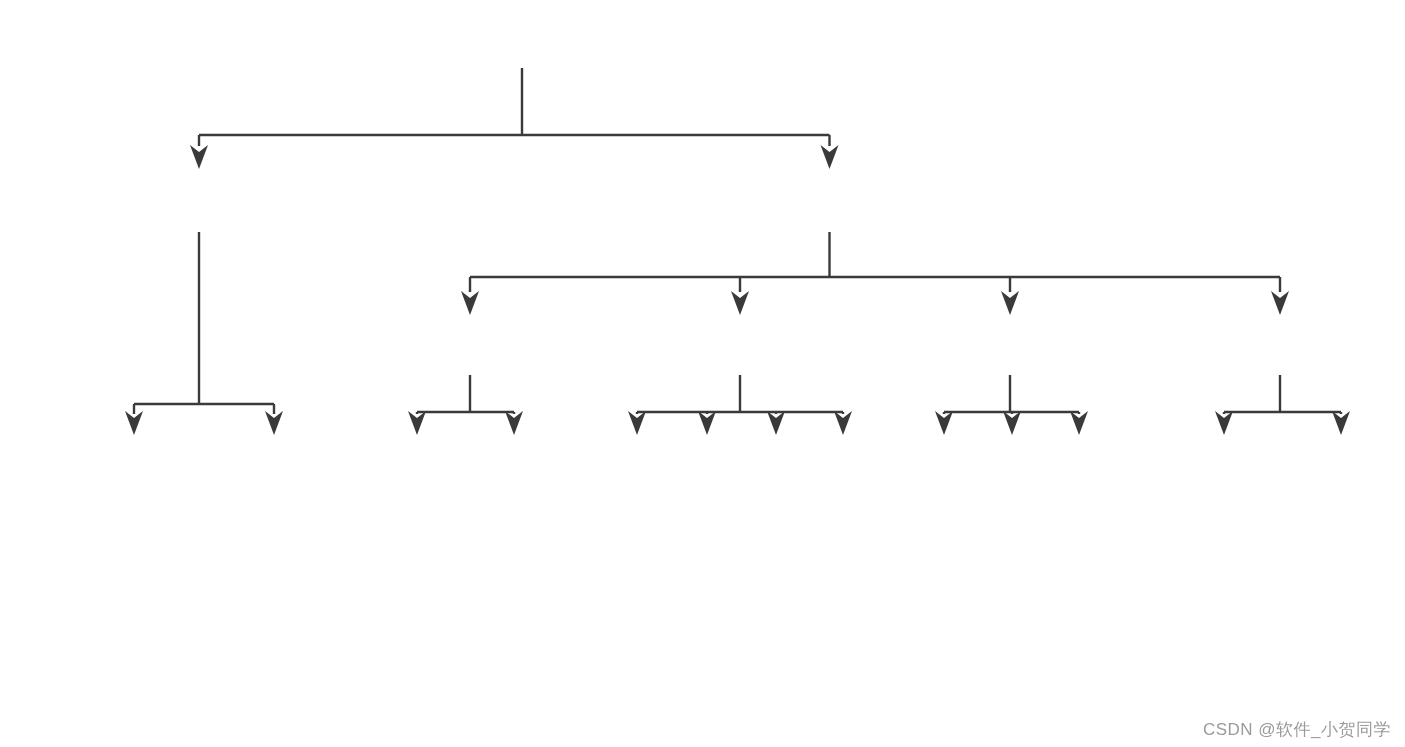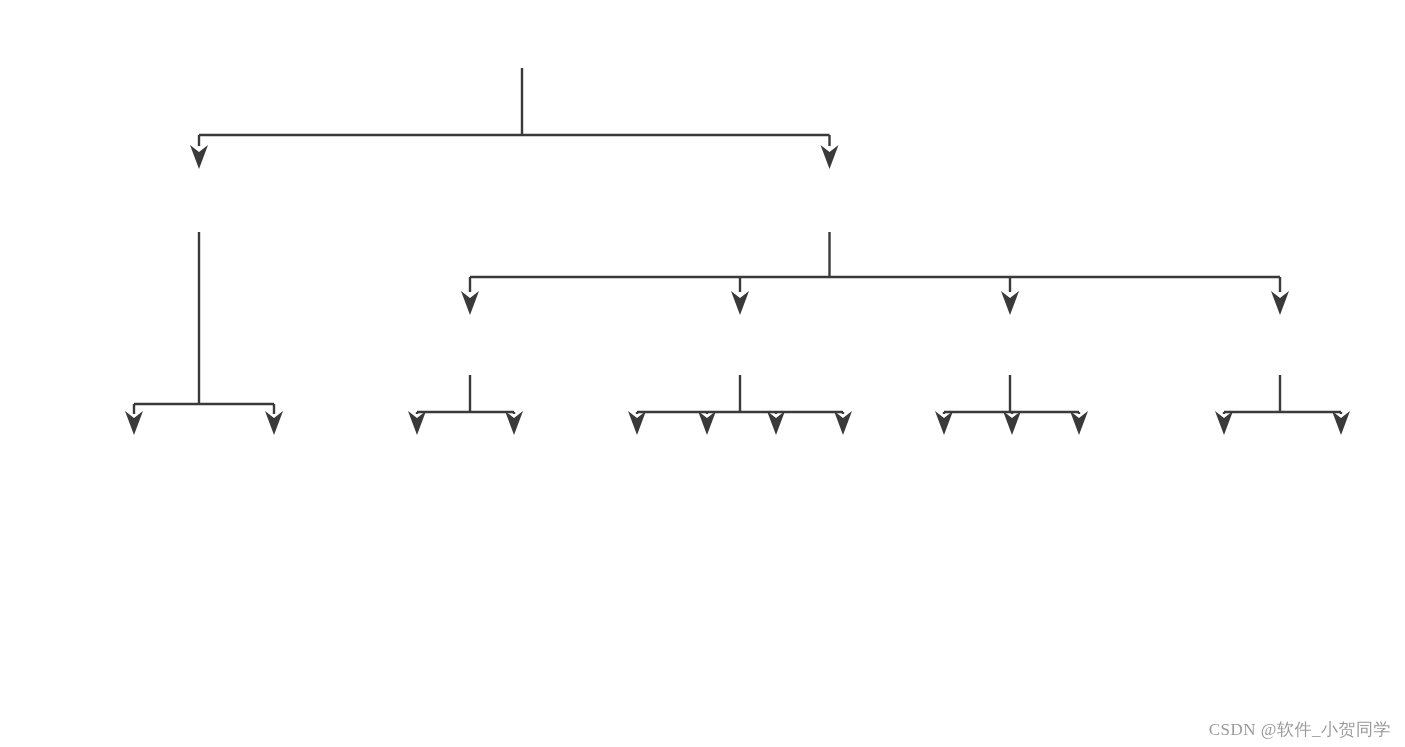--- a/index.html
+++ b/index.html
@@ -34,21 +34,21 @@
     stroke-linecap: butt;
   }
   .arrow-head {
     fill: #3a3a3a;
     stroke: none;
   }
   .watermark {
     position: absolute;
     right: 14px;
     bottom: 6px;
-    font-family: Liberation Serif, serif;
+    font-family: Liberation Sans, sans-serif;
     font-size: 17px;
     color: #9a9a9a;
     white-space: nowrap;
     letter-spacing: 0.5px;
   }
 </style>
 </head>
 <body>
 
 <div id="diagram-root">

